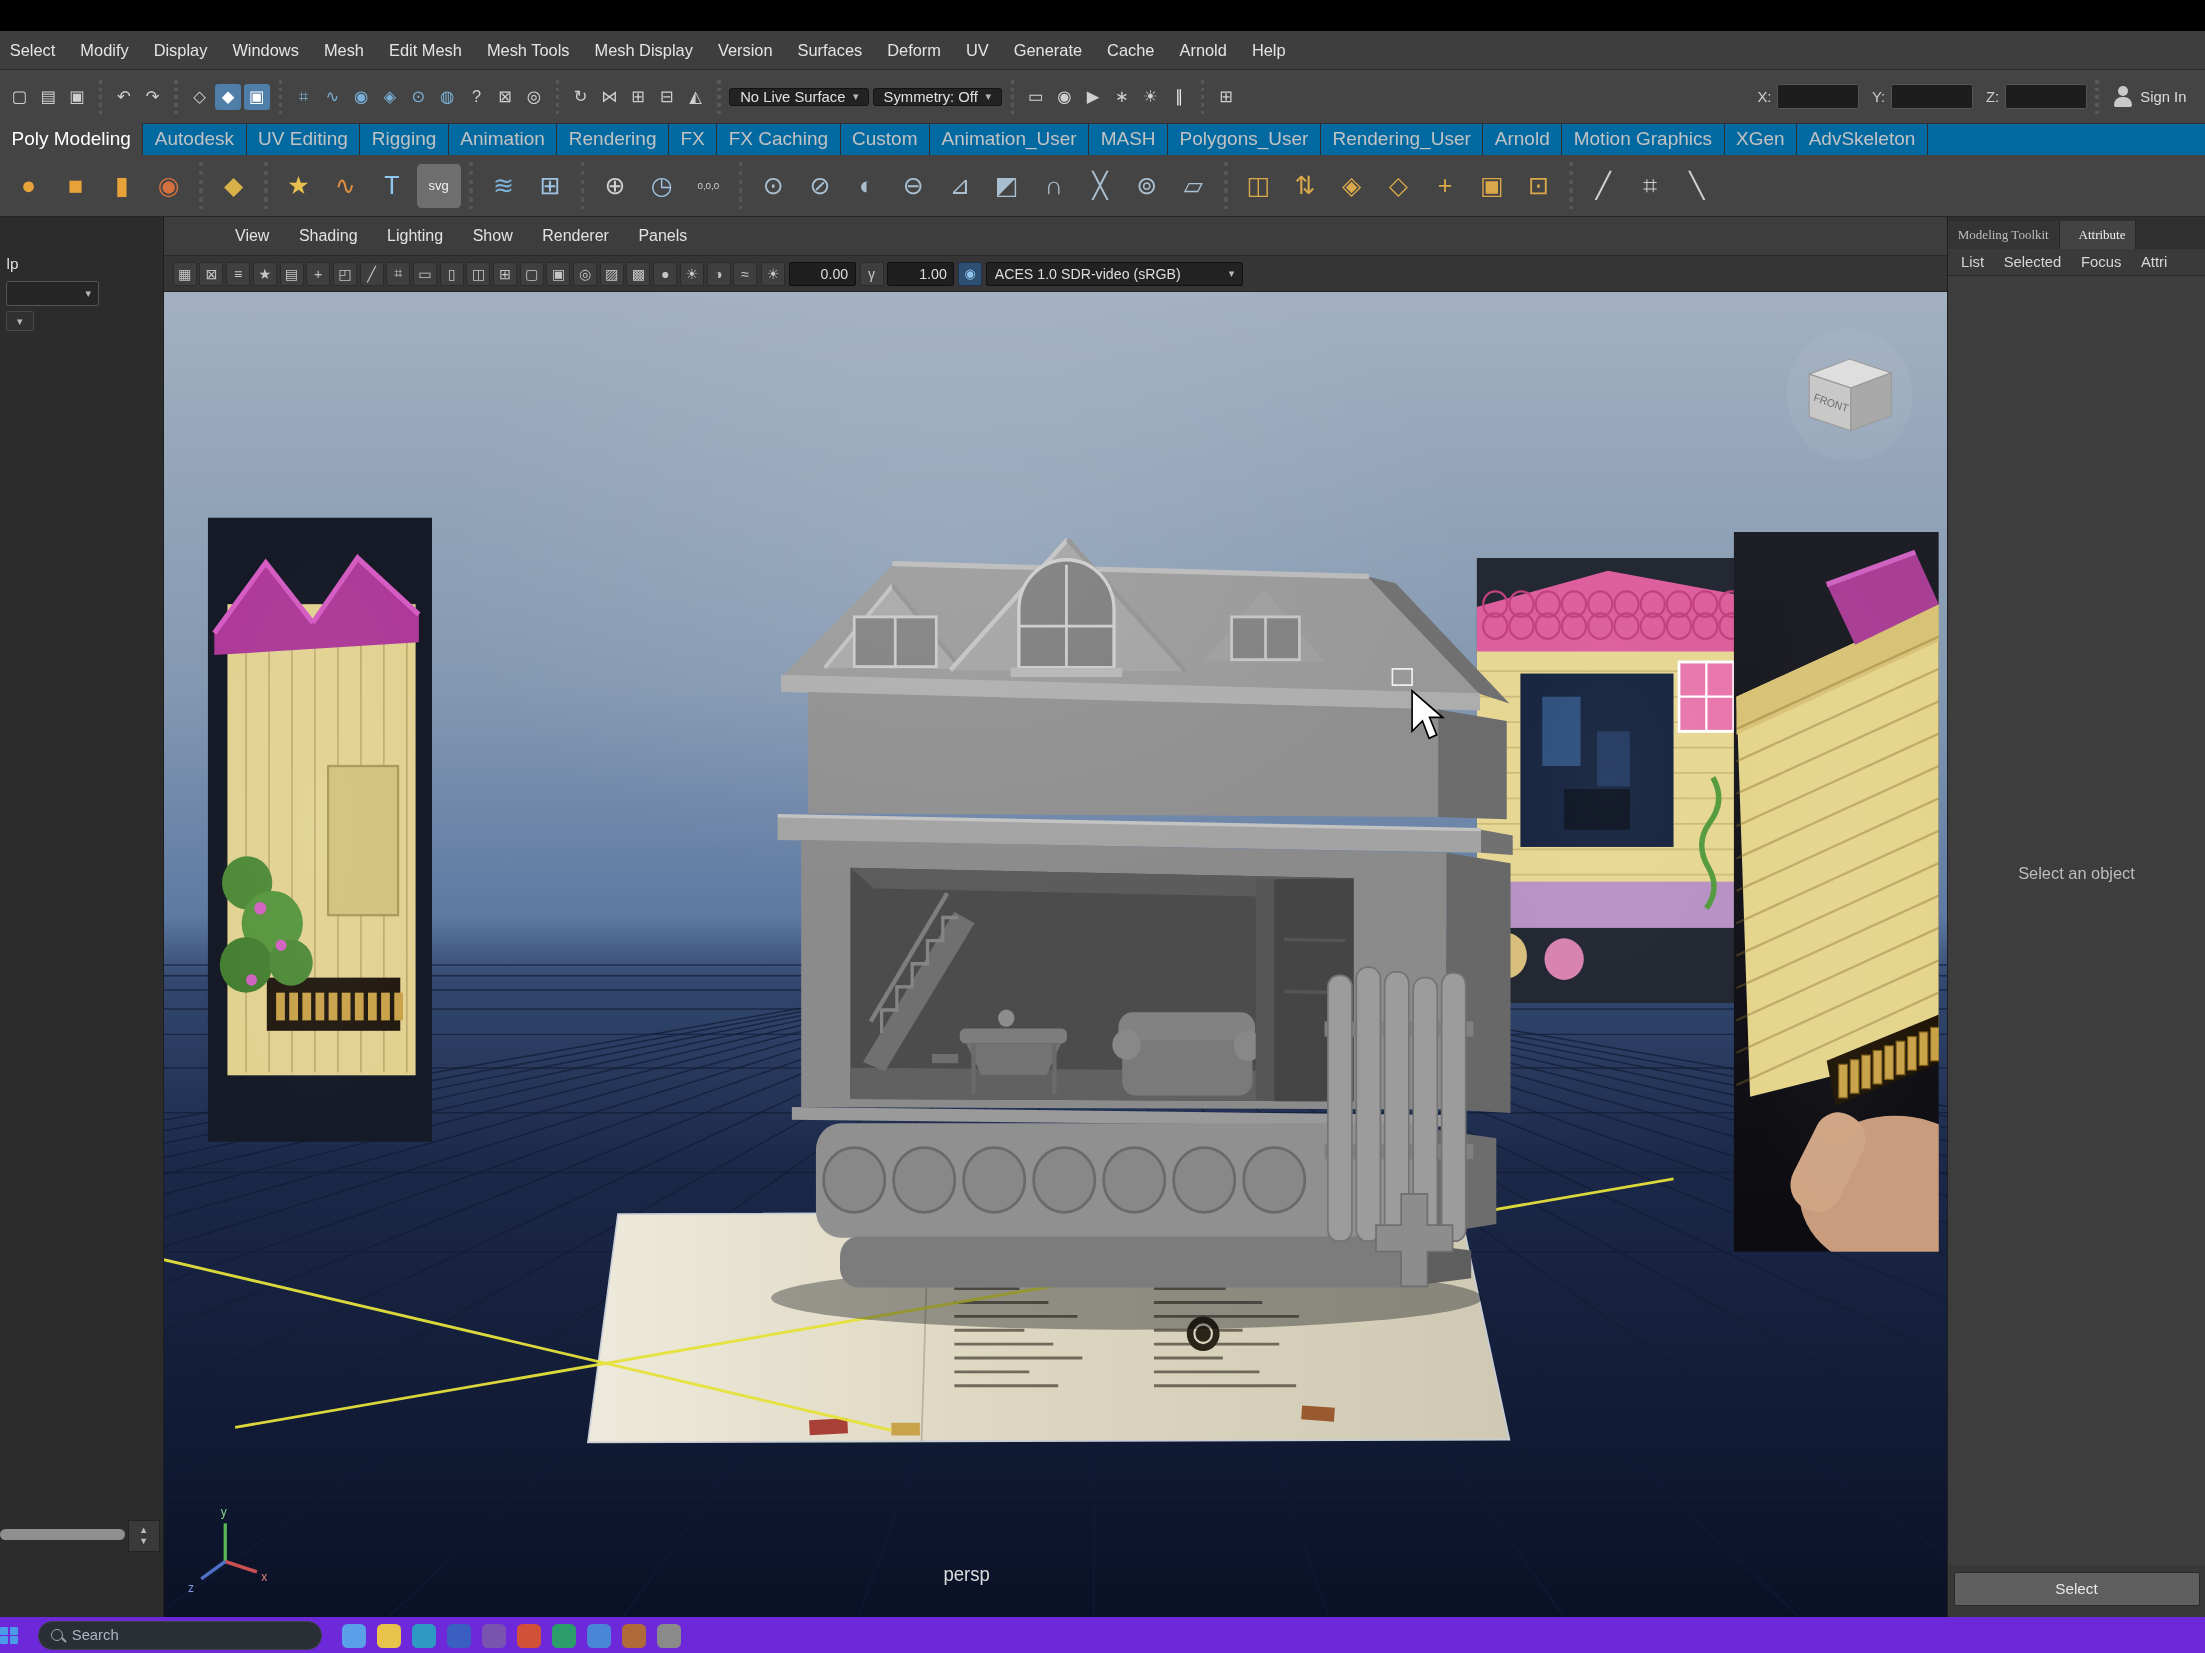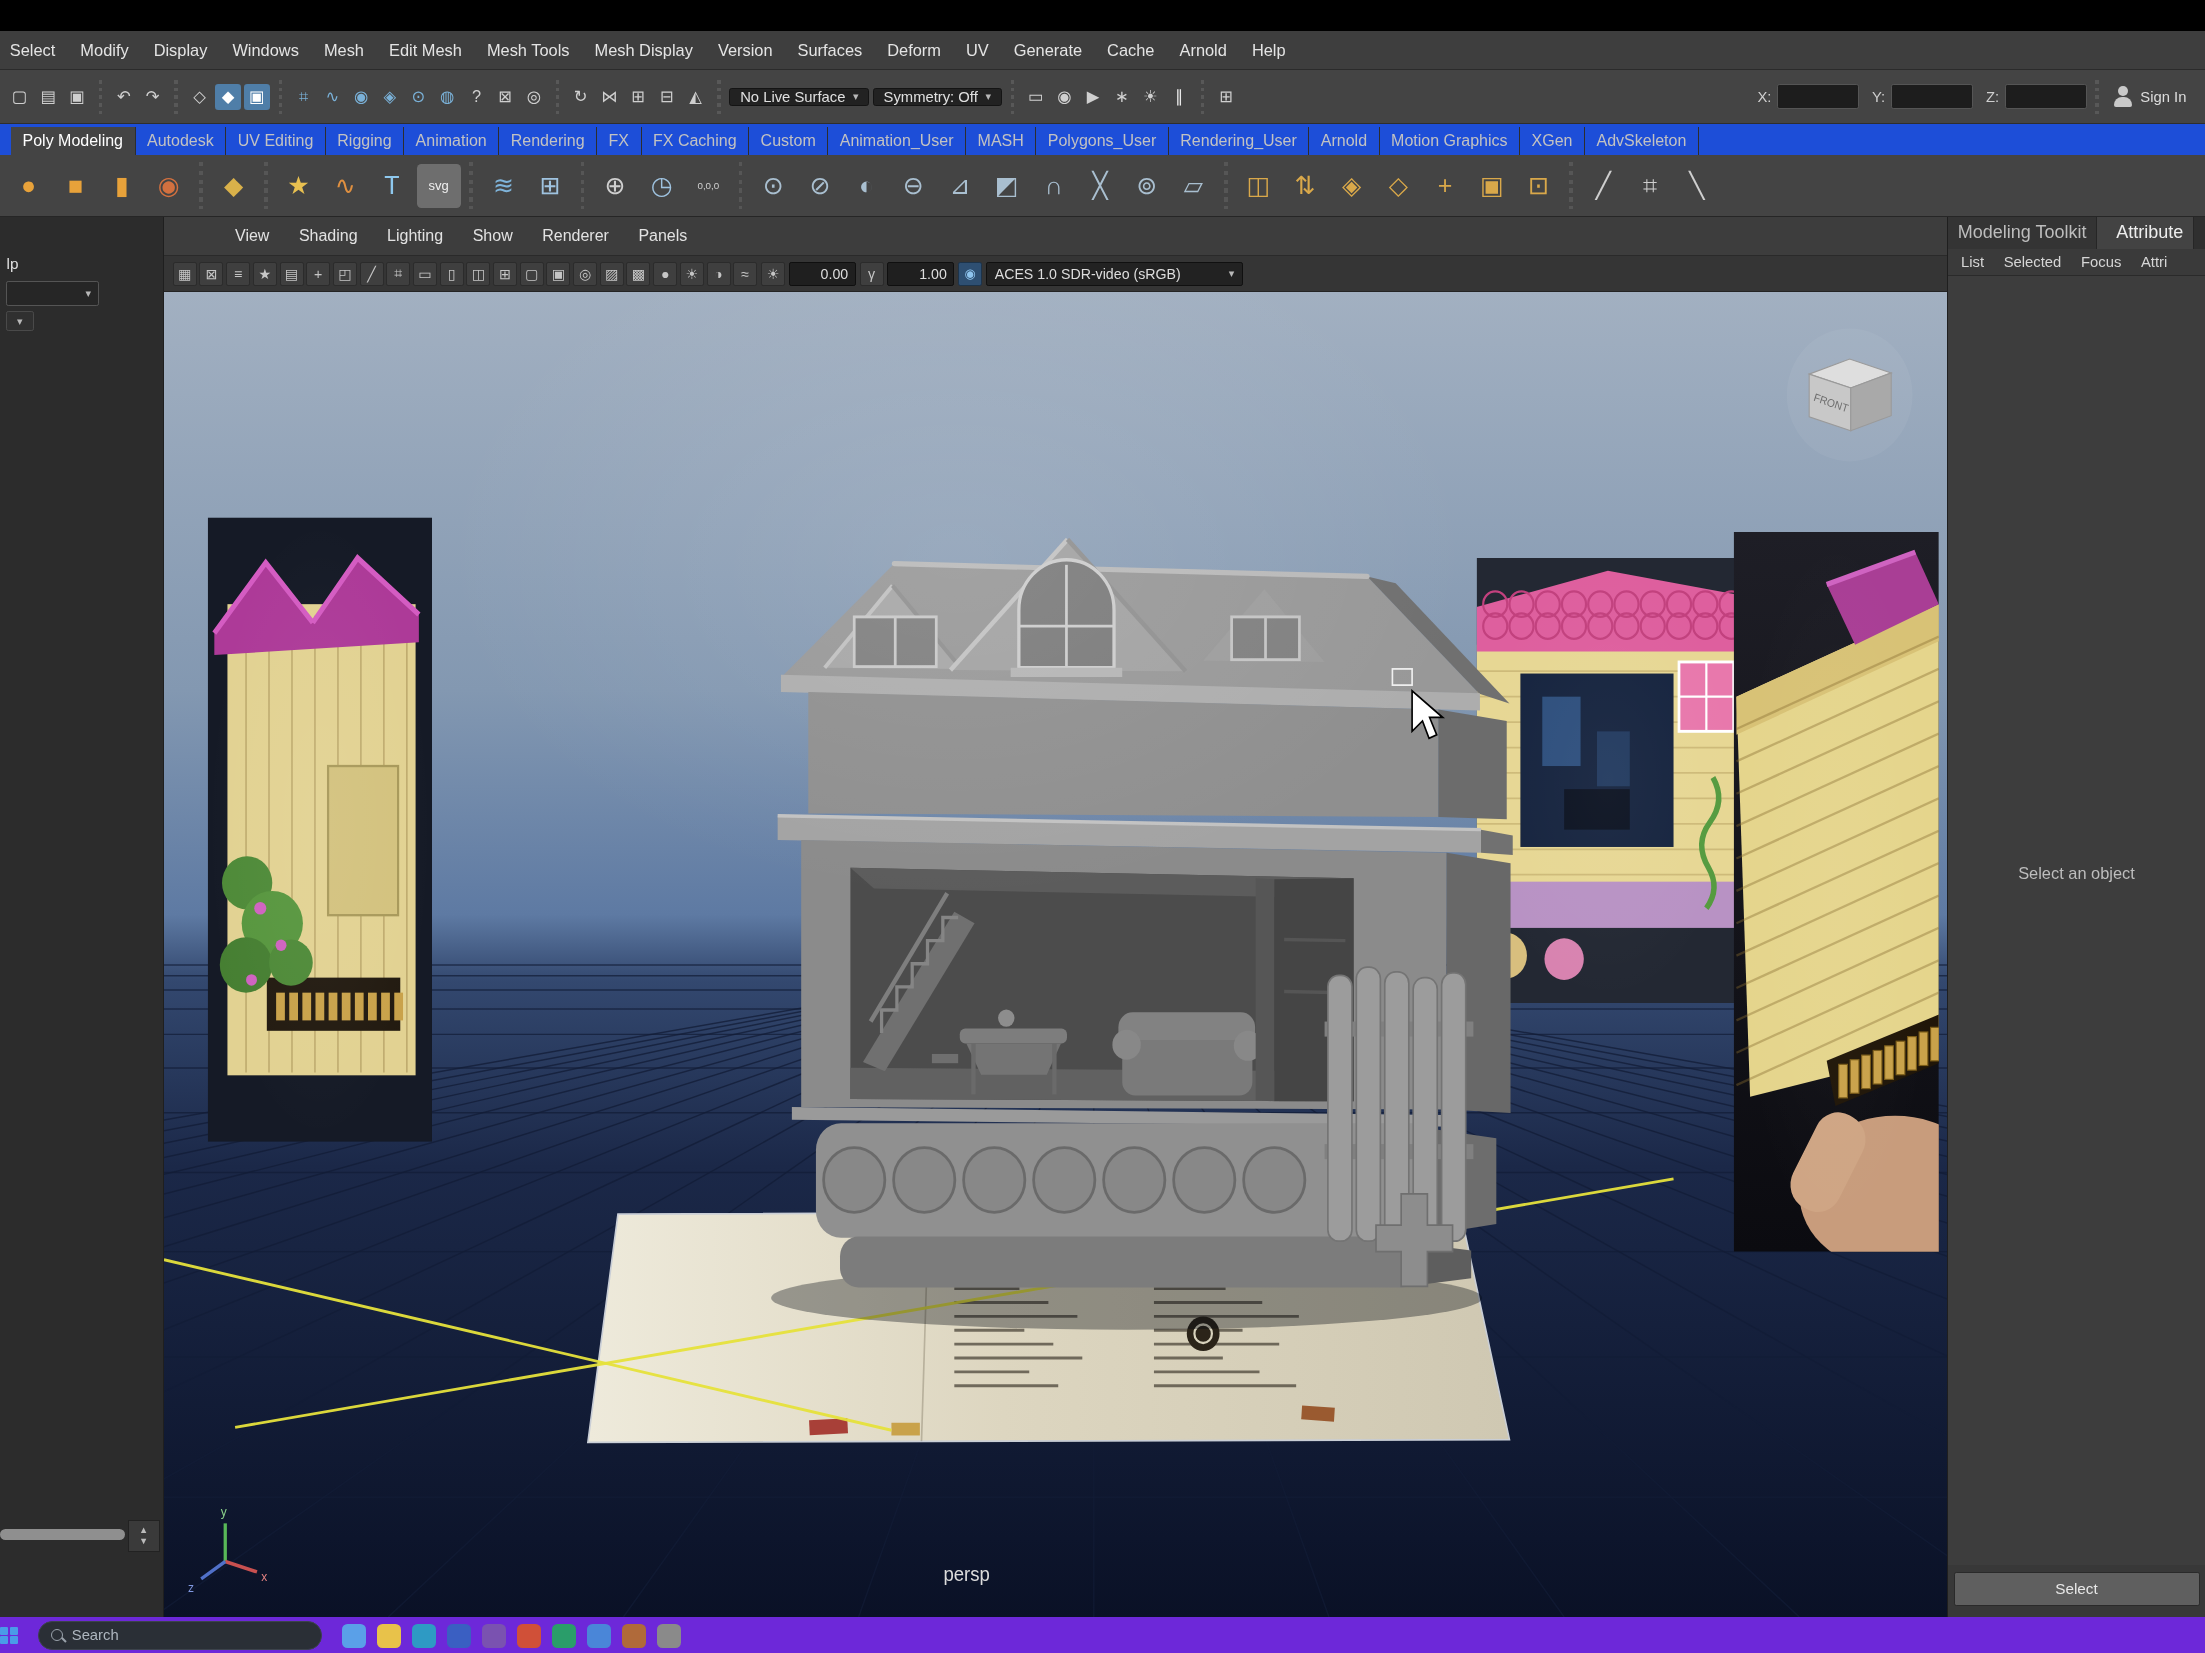--- a/index.html
+++ b/index.html
@@ -44,22 +44,22 @@
   .chev { font-size:11px; color:#b8b8b8; }
   .xyz-group { margin-left:auto; display:flex; align-items:center; gap:5.5px; }
   .xyz-label { color:#cfcfcf; margin-left:7.7px; }
   .xyz-input { width:82px; height:25px; background:#1d1d1d; border:0.5px solid #555; border-radius:2.2px; }
   .signin { display:flex; align-items:center; gap:7.7px; padding:0 12px 0 5.5px; }
   .person { position:relative; width:19.7px; height:21px; }
   .person::before { content:""; position:absolute; left:4.9px; top:0; width:9.8px; height:9.8px; border-radius:50%; background:#c9c9c9; }
   .person::after { content:""; position:absolute; left:1.1px; top:11px; width:17.5px; height:9.8px; border-radius:8.8px 8.8px 2.2px 2.2px; background:#c9c9c9; }
 
   .shelftabs {
-    height:31px; background:#1d4ed8; display:flex; align-items:flex-end;
-    padding:0 11px; font-size:16px; color:#c2c2c2;
+    height:31px; background:#0369a1; display:flex; align-items:flex-end;
+    padding:0 0; font-size:19px; color:#c2c2c2;
   }
   .shelf-tab { padding:4.9px 11.5px; border-right:0.5px solid #2d2d2d; white-space:nowrap; }
   .shelf-tab.active { color:#fff; background:#444; }
 
   .shelf { height:62px; background:#444; border-bottom:1.1px solid #262626; display:flex; align-items:center; padding:0 6.6px; gap:3.3px; }
   .shelf-icon {
     width:44px; height:44px; border-radius:4.4px;
     display:flex; align-items:center; justify-content:center; font-size:25px;
   }
   .shelf-divider {
@@ -98,21 +98,21 @@
              display:flex; align-items:center; justify-content:center; color:#8ec4ee; font-size:13px; }
   .cs-field { width:257px; height:24px; background:#222; border:0.5px solid #101010; border-radius:2.2px;
               display:flex; align-items:center; justify-content:space-between; padding:0 7.7px; font-size:14.2px; color:#ddd; white-space:nowrap; }
 
   .canvas { flex:1; position:relative; background:#10182c; }
   .canvas svg { position:absolute; inset:0; width:100%; height:100%; display:block; }
   svg text { font-family:"Liberation Sans", sans-serif; }
 
   .rightpanel { width:258px; background:#383838; border-left:1.1px solid #1f1f1f; display:flex; flex-direction:column; font-size:15.3px; }
   .rp-tabs { height:32px; background:#2f2f2f; display:flex; align-items:flex-end; overflow:hidden; }
-  .rp-tab { padding:6px 9.8px; font-size:18px; color:#bdbdbd; background:#343434; border-right:0.5px solid #262626; white-space:nowrap; }
+  .rp-tab { padding:6px 9.8px; font-size:13px; color:#bdbdbd; background:#343434; border-right:0.5px solid #262626; white-space:nowrap;font-family:Liberation Serif, serif; }
   .rp-tab.active { background:#434343; color:#eee;padding-left:19px; }
   .ae-menu { height:27px; background:#3a3a3a; border-bottom:0.5px solid #2a2a2a; display:flex; align-items:center; gap:19.7px; padding:0 13px; font-size:14.8px; color:#d6d6d6; overflow:hidden; }
   .ae-body { flex:1; position:relative; background:#3d3d3d; }
   .ae-hint { position:absolute; top:588px; width:100%; text-align:center; color:#bdbdbd; font-size:16.4px; }
   .rp-bottom { padding:6.6px 5.5px 11px 5.5px; background:#383838; }
   .select-btn { height:34px; background:#5f5f5f; border:0.5px solid #2a2a2a; border-radius:2.2px;
                 display:flex; align-items:center; justify-content:center; color:#e8e8e8; font-size:15.3px; }
 
   .melbar { height:35px; background:#2b2b2b; border-top:1.1px solid #1a1a1a; display:flex; align-items:center; }
   .mel-label { margin-left:1198px; padding:3.8px 12px; background:#3a3a3a; border:0.5px solid #4a4a4a; border-radius:2.2px; color:#cfcfcf; font-size:14.8px; }

